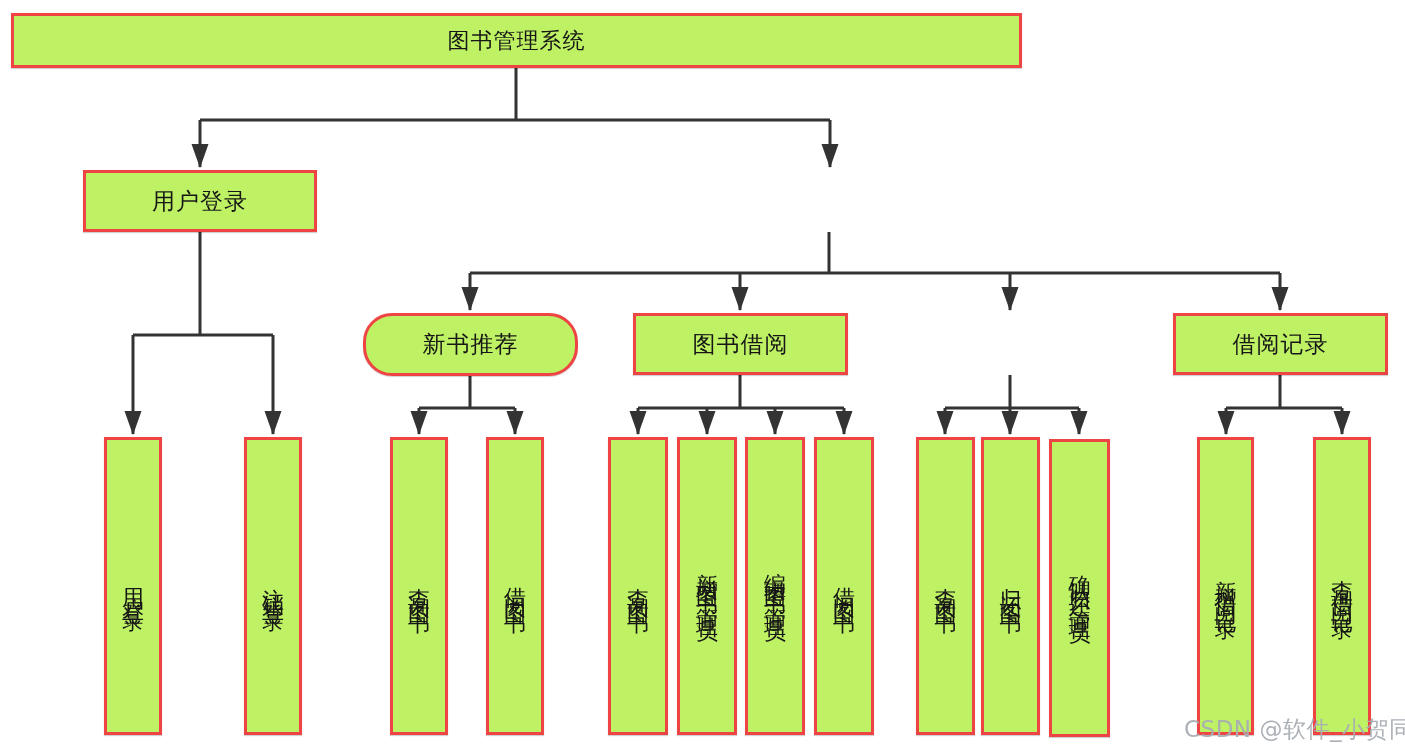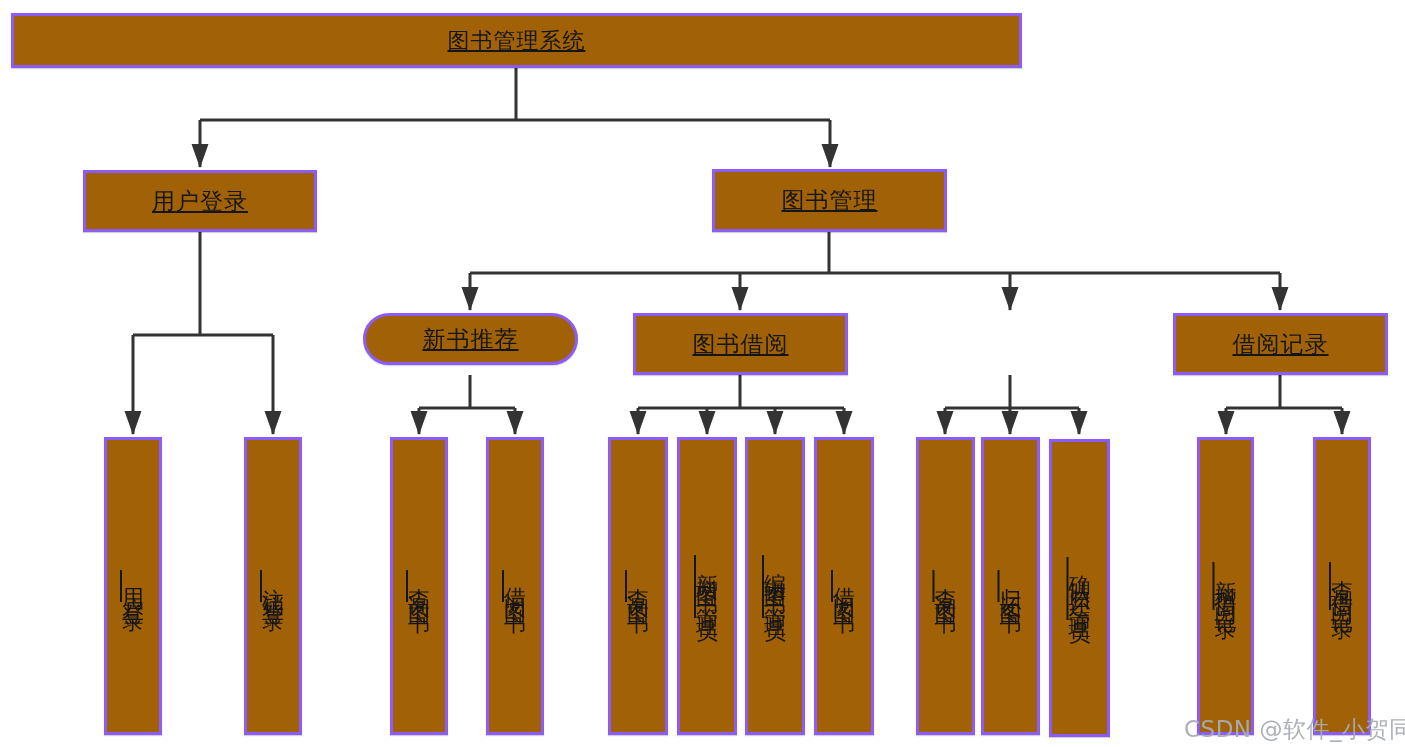--- a/index.html
+++ b/index.html
@@ -7,28 +7,27 @@
     position:relative;
     width:1405px;height:747px;
     background:#ffffff;
     font-family:"DejaVu Sans","Liberation Sans",sans-serif;
     overflow:hidden;
   }
   .conn{position:absolute;left:0;top:0;pointer-events:none;}
   .node{
     position:absolute;
     box-sizing:border-box;
-    border:3px solid #8b5cf6;
-    background:#a16207;
+    border:3px solid #ef4444;
+    background:#bef264;
     display:flex;
     align-items:center;
     justify-content:center;
     color:#161616;
     box-shadow:0 1px 1px rgba(0,0,0,0.18);
-    text-decoration:underline;
   }
   .hbox{
     font-size:23px;
     letter-spacing:1px;
     white-space:nowrap;
   }
   .root{font-size:22px;}
   .vbox{
     writing-mode:vertical-rl;
     text-orientation:mixed;
@@ -90,23 +89,22 @@
 
       <path d="M1280,375 V408 M1226,408 H1342"></path>
       <path d="M1226,408 V434" marker-end="url(#ah)"></path>
       <path d="M1342,408 V434" marker-end="url(#ah)"></path>
     </g>
   </svg>
 
   <div class="node hbox root" style="left:11px;top:13px;width:1011px;height:55px;">图书管理系统</div>
 
   <div class="node hbox" style="left:83px;top:170px;width:234px;height:62px;">用户登录</div>
-  <div class="node hbox" style="left:712px;top:169px;width:235px;height:63px;">图书管理</div>
 
-  <div class="node hbox" style="left:363px;top:313px;width:215px;height:52px;border-radius:29px;">新书推荐</div>
+  <div class="node hbox" style="left:363px;top:313px;width:215px;height:63px;border-radius:29px;">新书推荐</div>
   <div class="node hbox" style="left:633px;top:313px;width:215px;height:62px;">图书借阅</div>
   <div class="node hbox" style="left:1173px;top:313px;width:215px;height:62px;">借阅记录</div>
 
   <div class="node vbox" style="left:104px;top:437px;width:58px;height:298px;">用户登录</div>
   <div class="node vbox" style="left:244px;top:437px;width:58px;height:298px;">注销登录</div>
 
   <div class="node vbox" style="left:390px;top:437px;width:58px;height:298px;">查询图书</div>
   <div class="node vbox" style="left:486px;top:437px;width:58px;height:298px;">借阅图书</div>
 
   <div class="node vbox" style="left:608px;top:437px;width:60px;height:298px;">查询图书</div>

